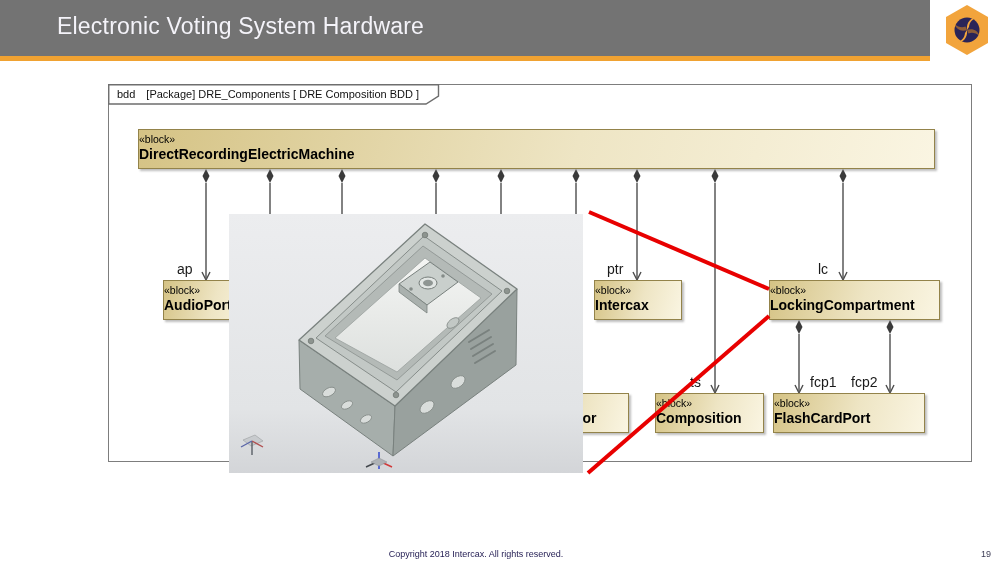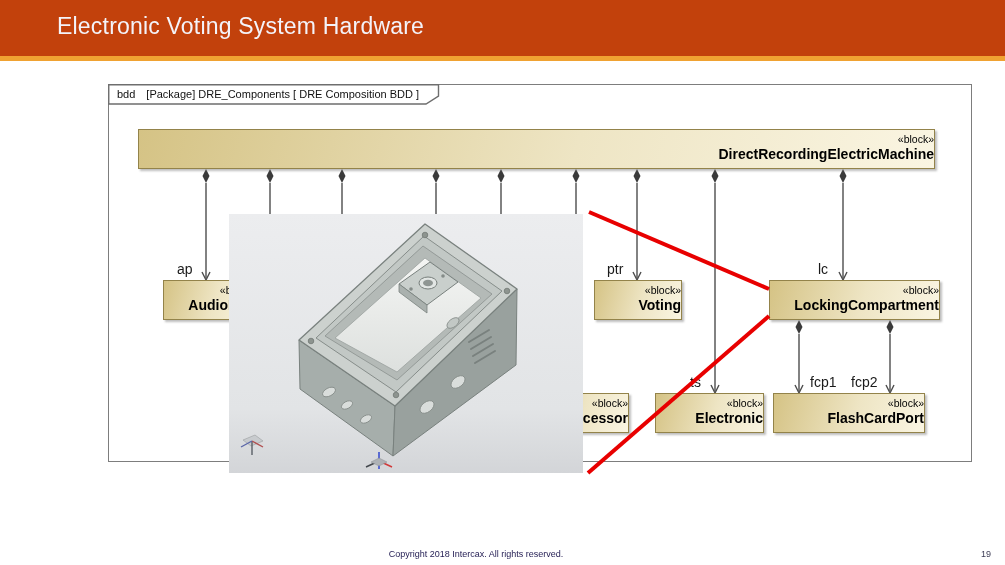--- a/index.html
+++ b/index.html
@@ -1,36 +1,36 @@
 <!DOCTYPE html>
 <html><head>
 <meta charset="utf-8">
 <style>
   html,body{margin:0;padding:0;background:#ffffff;}
   .slide{position:relative;width:1005px;height:565px;background:#ffffff;overflow:hidden;
          font-family:"Liberation Sans", sans-serif;}
 
   
-  .header{position:absolute;left:0;top:0;width:1005px;height:56px;background:#c2410c;
+  .header{position:absolute;left:0;top:0;width:930px;height:56px;background:#737373;
           border-bottom:5px solid #F0A232;z-index:5;}
   .title{position:absolute;left:57px;top:13px;font-size:23px;color:#F4F3F9;letter-spacing:.2px;}
   .logo{position:absolute;right:13px;top:3px;width:50px;height:54px;}
 
   
   .frame{position:absolute;left:108px;top:84px;width:864px;height:378px;
          border:1.5px solid #7d7d7d;background:#ffffff;z-index:0;box-sizing:border-box;}
   .frame-tab{position:absolute;left:108px;top:84px;width:332px;height:21px;z-index:1;}
   .frame-tab-text{position:absolute;left:117px;top:88px;font-size:11px;color:#111;z-index:2;white-space:nowrap;}
   .frame-tab-text .kw{font-weight:normal;}
   .frame-tab-text .rest{margin-left:11px;}
 
   
   .blk{position:absolute;background:linear-gradient(105deg,#d5c385 0%,#eee5c4 55%,#faf5e2 100%);
        border:1px solid #93834a;box-shadow:2px 2px 2px rgba(110,110,110,.45);
-       text-align:right;color:#000;z-index:2;box-sizing:border-box;padding-left:12px;}
+       text-align:left;color:#000;z-index:2;box-sizing:border-box;}
   .blk .st{display:block;font-size:10.5px;line-height:13px;margin-top:3px;}
   .blk .nm{display:block;font-size:14px;font-weight:bold;line-height:17px;}
   .blk-root{left:138px;top:129px;width:797px;height:40px;}
   .blk-audio{left:163px;top:280px;width:94px;height:40px;}
   .blk-printer{left:594px;top:280px;width:88px;height:40px;}
   .blk-locking{left:769px;top:280px;width:171px;height:40px;}
   .blk-processor{left:527px;top:393px;width:102px;height:40px;}
   .blk-touch{left:655px;top:393px;width:109px;height:40px;}
   .blk-flash{left:773px;top:393px;width:152px;height:40px;}
 
@@ -125,33 +125,33 @@
   <div class="blk blk-root">
     <span class="st">«block»</span>
     <span class="nm">DirectRecordingElectricMachine</span>
   </div>
   <div class="blk blk-audio">
     <span class="st">«block»</span>
     <span class="nm">AudioPort</span>
   </div>
   <div class="blk blk-printer">
     <span class="st">«block»</span>
-    <span class="nm">Voting</span>
+    <span class="nm">Intercax</span>
   </div>
   <div class="blk blk-locking">
     <span class="st">«block»</span>
     <span class="nm">LockingCompartment</span>
   </div>
   <div class="blk blk-processor">
     <span class="st">«block»</span>
     <span class="nm">Processor</span>
   </div>
   <div class="blk blk-touch">
     <span class="st">«block»</span>
-    <span class="nm">Electronic</span>
+    <span class="nm">Composition</span>
   </div>
   <div class="blk blk-flash">
     <span class="st">«block»</span>
     <span class="nm">FlashCardPort</span>
   </div>
 
   <svg class="cad" viewBox="0 0 354 259">
     <defs>
       <linearGradient id="cadbg" x1="0" y1="0" x2="0" y2="1">
         <stop offset="0" stop-color="#ecedef"></stop>

